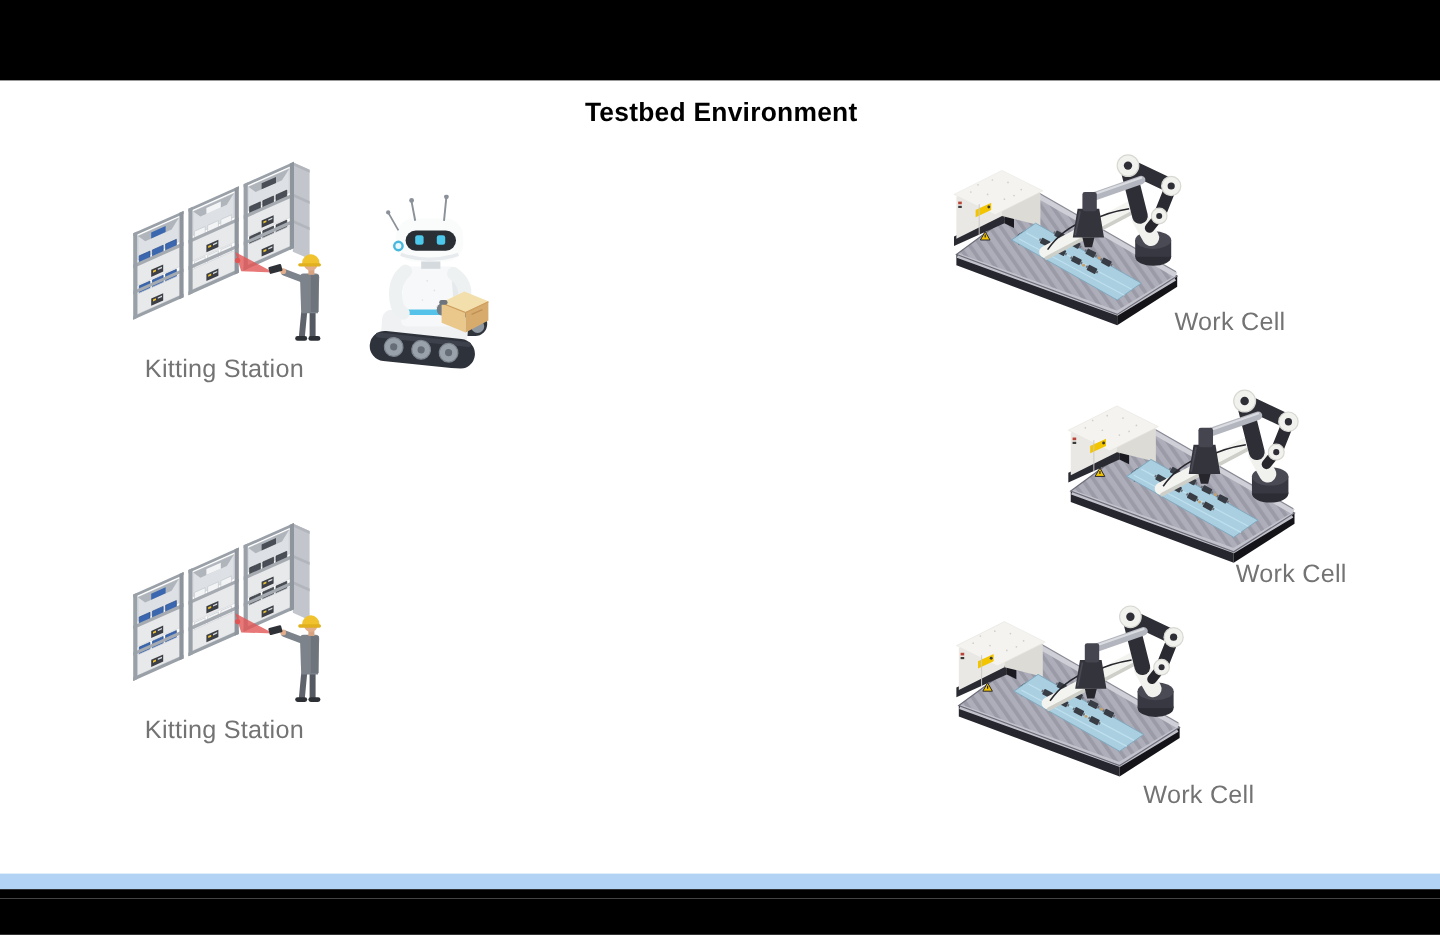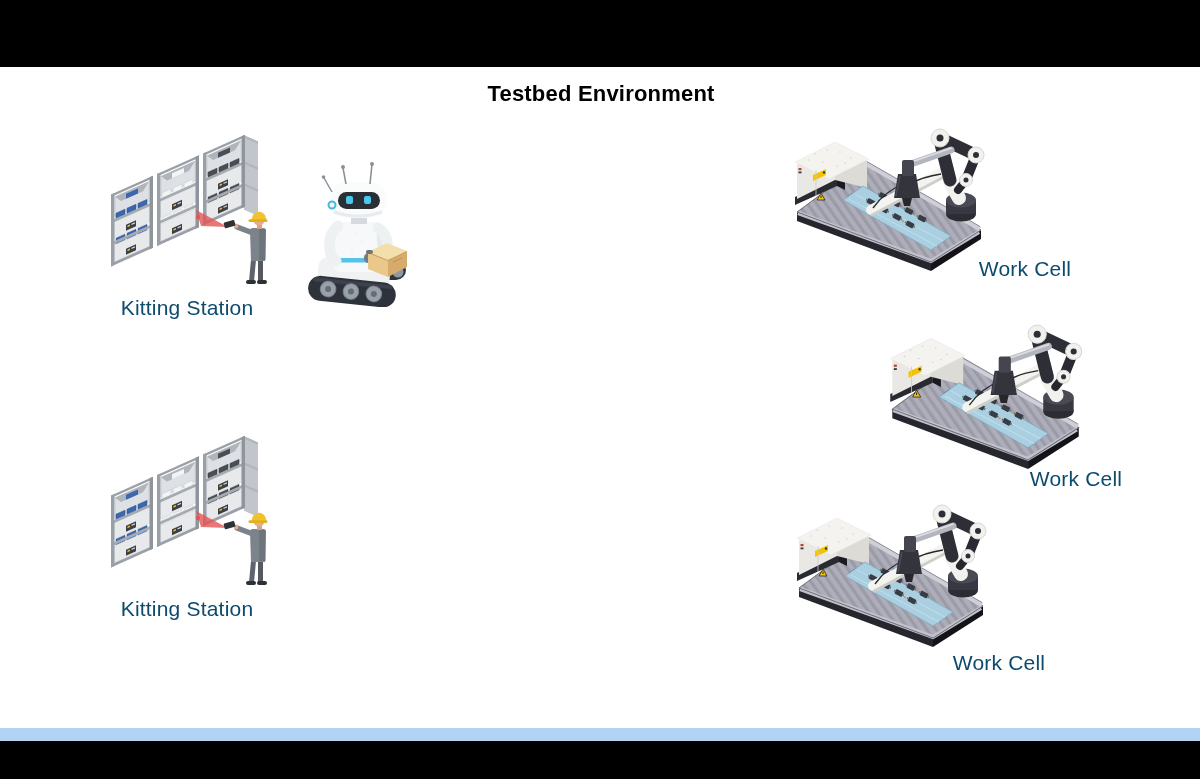--- a/index.html
+++ b/index.html
@@ -11,21 +11,21 @@
   .bar { position:absolute; left:0; width:1200px; background:#000000; }
   .bar-top { top:0; height:67px; }
   .bar-bottom { top:741px; height:38px; }
   .accent-strip { position:absolute; left:0; top:728px; width:1200px; height:13px; background:#b2d3f3; }
   .title {
     position:absolute; left:601px; top:81px; transform:translateX(-50%);
     font-size:22px; font-weight:bold; color:#000; letter-spacing:.2px; white-space:nowrap;
   }
   .label {
     position:absolute; transform:translateX(-50%);
-    font-size:21px; color:#0c4a6e; letter-spacing:.2px; white-space:nowrap;
+    font-size:21px; color:#737373; letter-spacing:.2px; white-space:nowrap;
   }
   .illo { position:absolute; }
   .defs { position:absolute; width:0; height:0; overflow:hidden; }
 </style>
 </head>
 <body>
 
 <div class="stage">
 
   <svg class="defs" xmlns="http://www.w3.org/2000/svg" aria-hidden="true">

